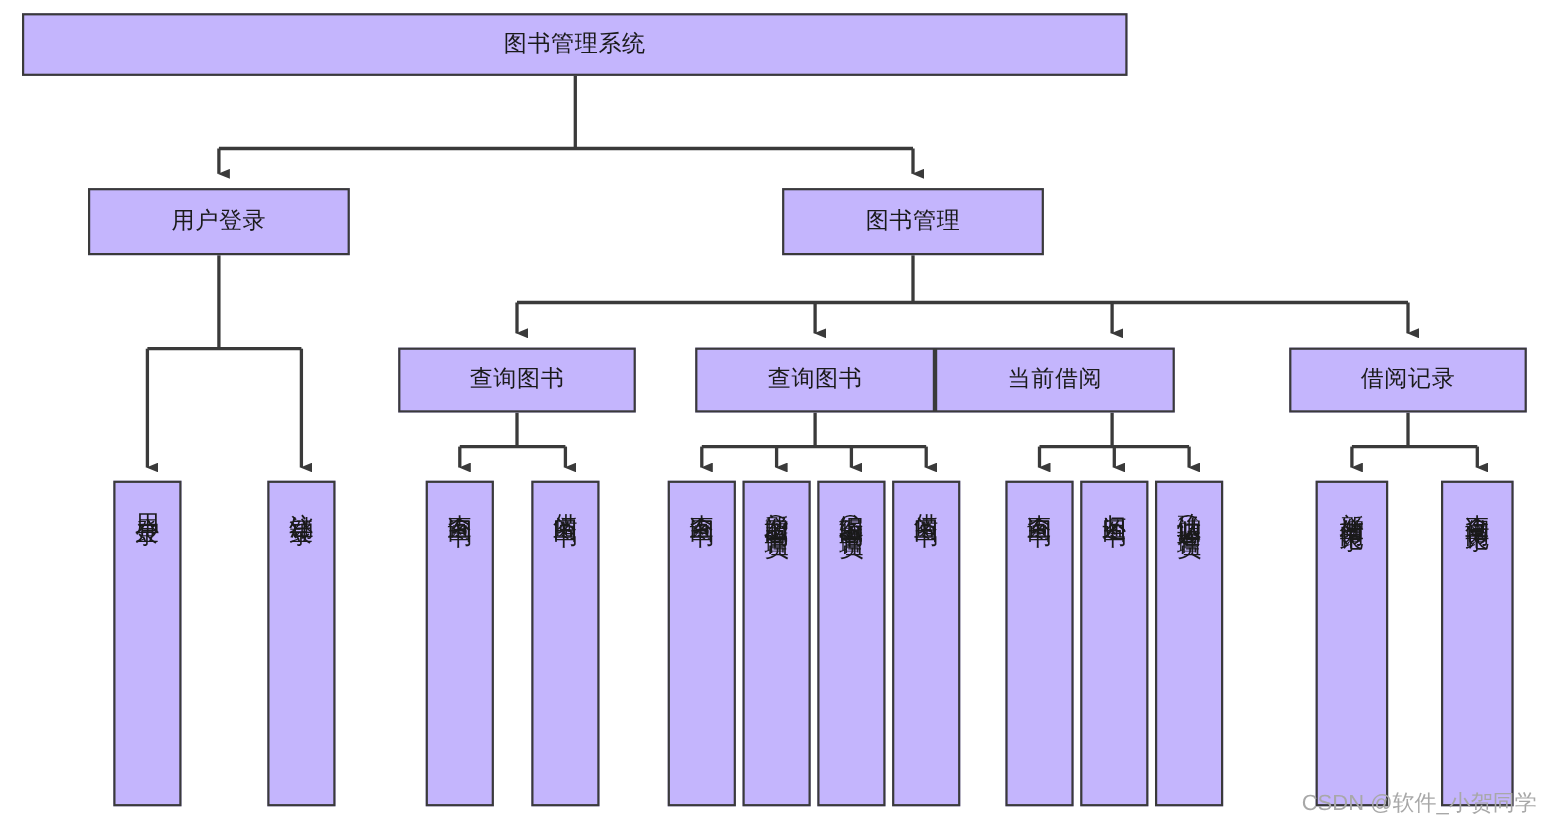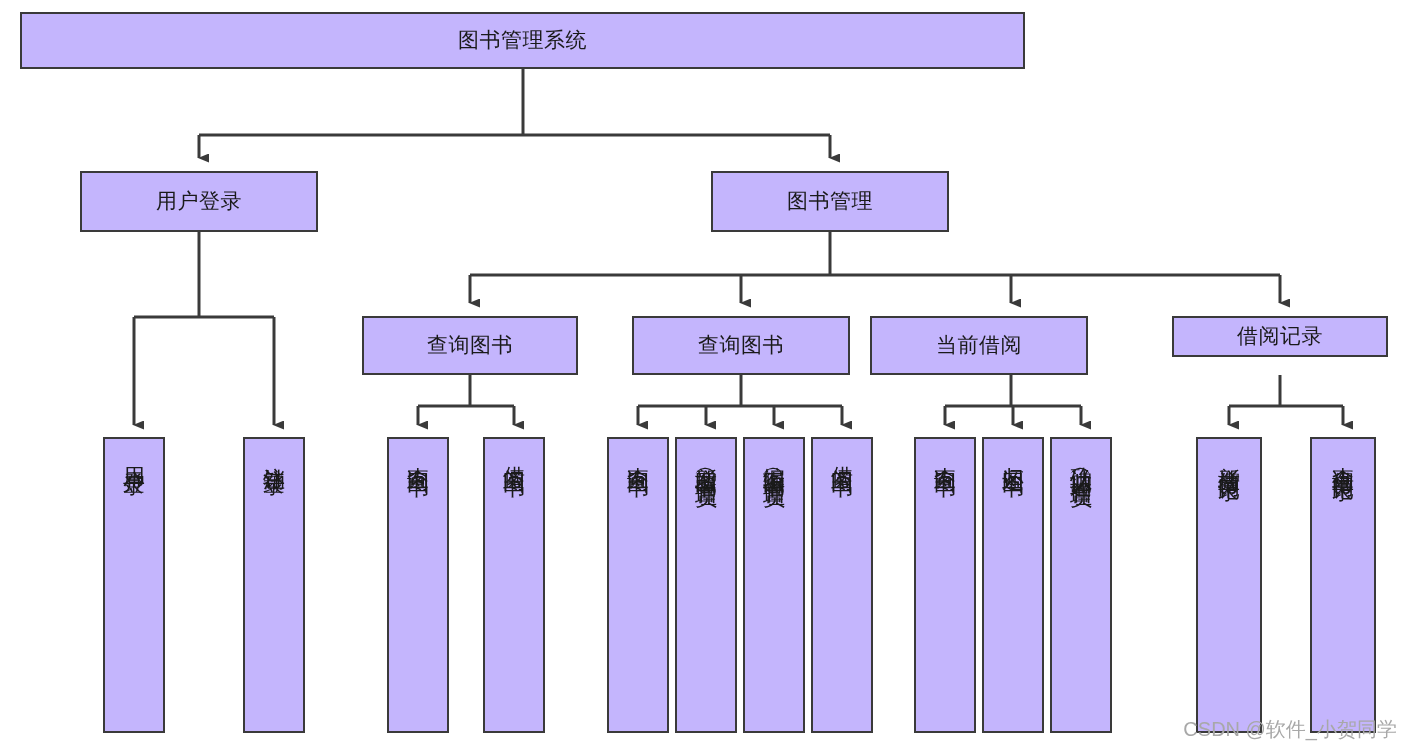--- a/index.html
+++ b/index.html
@@ -139,24 +139,24 @@
   <div class="node horiz" style="left:711px; top:171px; width:238px; height:61px;">
     <span class="node-label">图书管理</span>
   </div>
 
   <div class="node horiz" style="left:362px; top:316px; width:216px; height:59px;">
     <span class="node-label">查询图书</span>
   </div>
   <div class="node horiz" style="left:632px; top:316px; width:218px; height:59px;">
     <span class="node-label">查询图书</span>
   </div>
-  <div class="node horiz" style="left:870px; top:316px; width:218px; height:59px;">
+  <div class="node horiz" style="left:850px; top:316px; width:218px; height:59px;">
     <span class="node-label">当前借阅</span>
   </div>
-  <div class="node horiz" style="left:1172px; top:316px; width:216px; height:41px;">
+  <div class="node horiz" style="left:1172px; top:316px; width:216px; height:59px;">
     <span class="node-label">借阅记录</span>
   </div>
 
   <div class="node vert" style="left:103px; top:437px; width:62px; height:296px;">
     <span class="node-label">用户登录</span>
   </div>
   <div class="node vert" style="left:243px; top:437px; width:62px; height:296px;">
     <span class="node-label">注销登录</span>
   </div>
 

